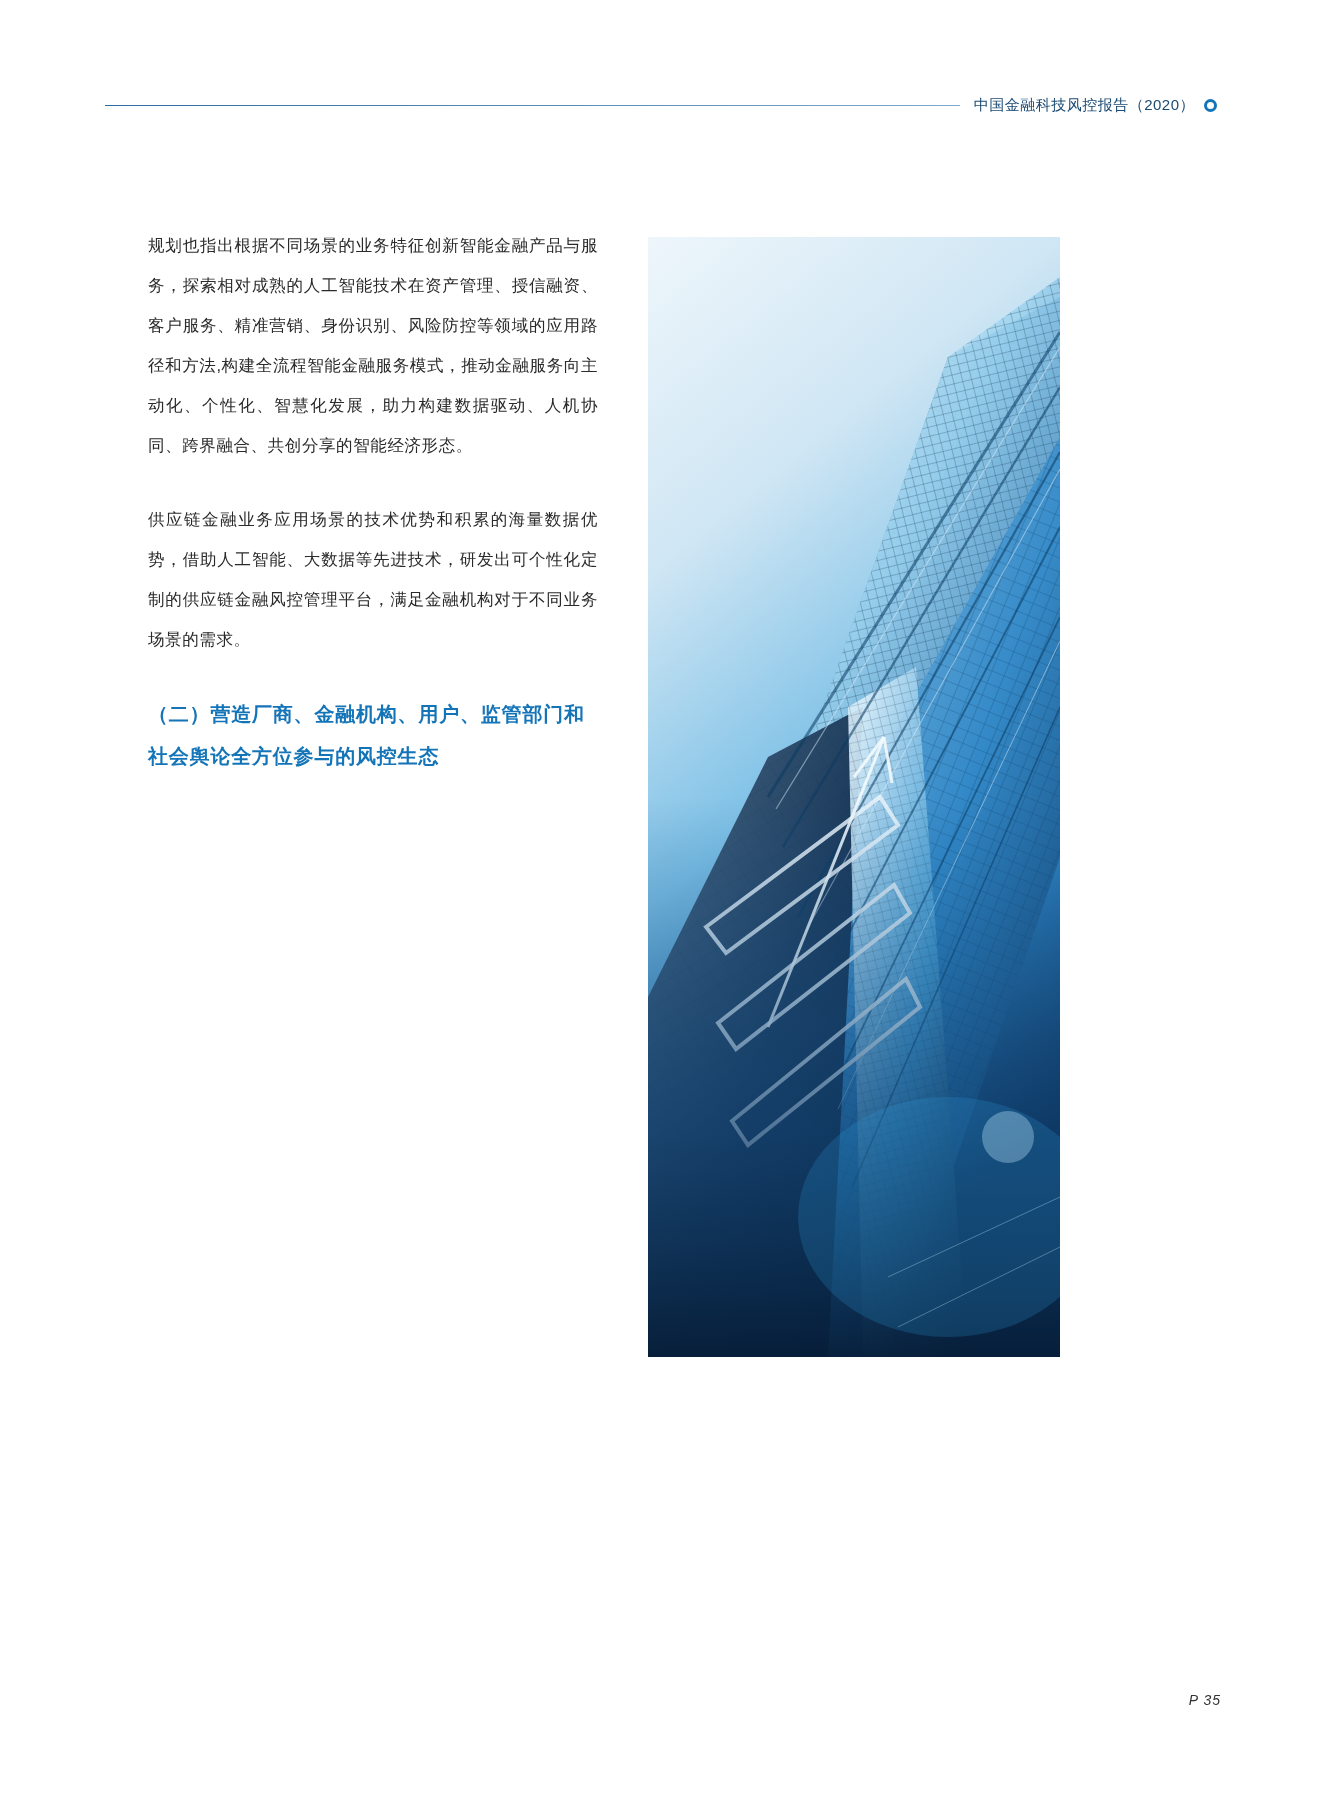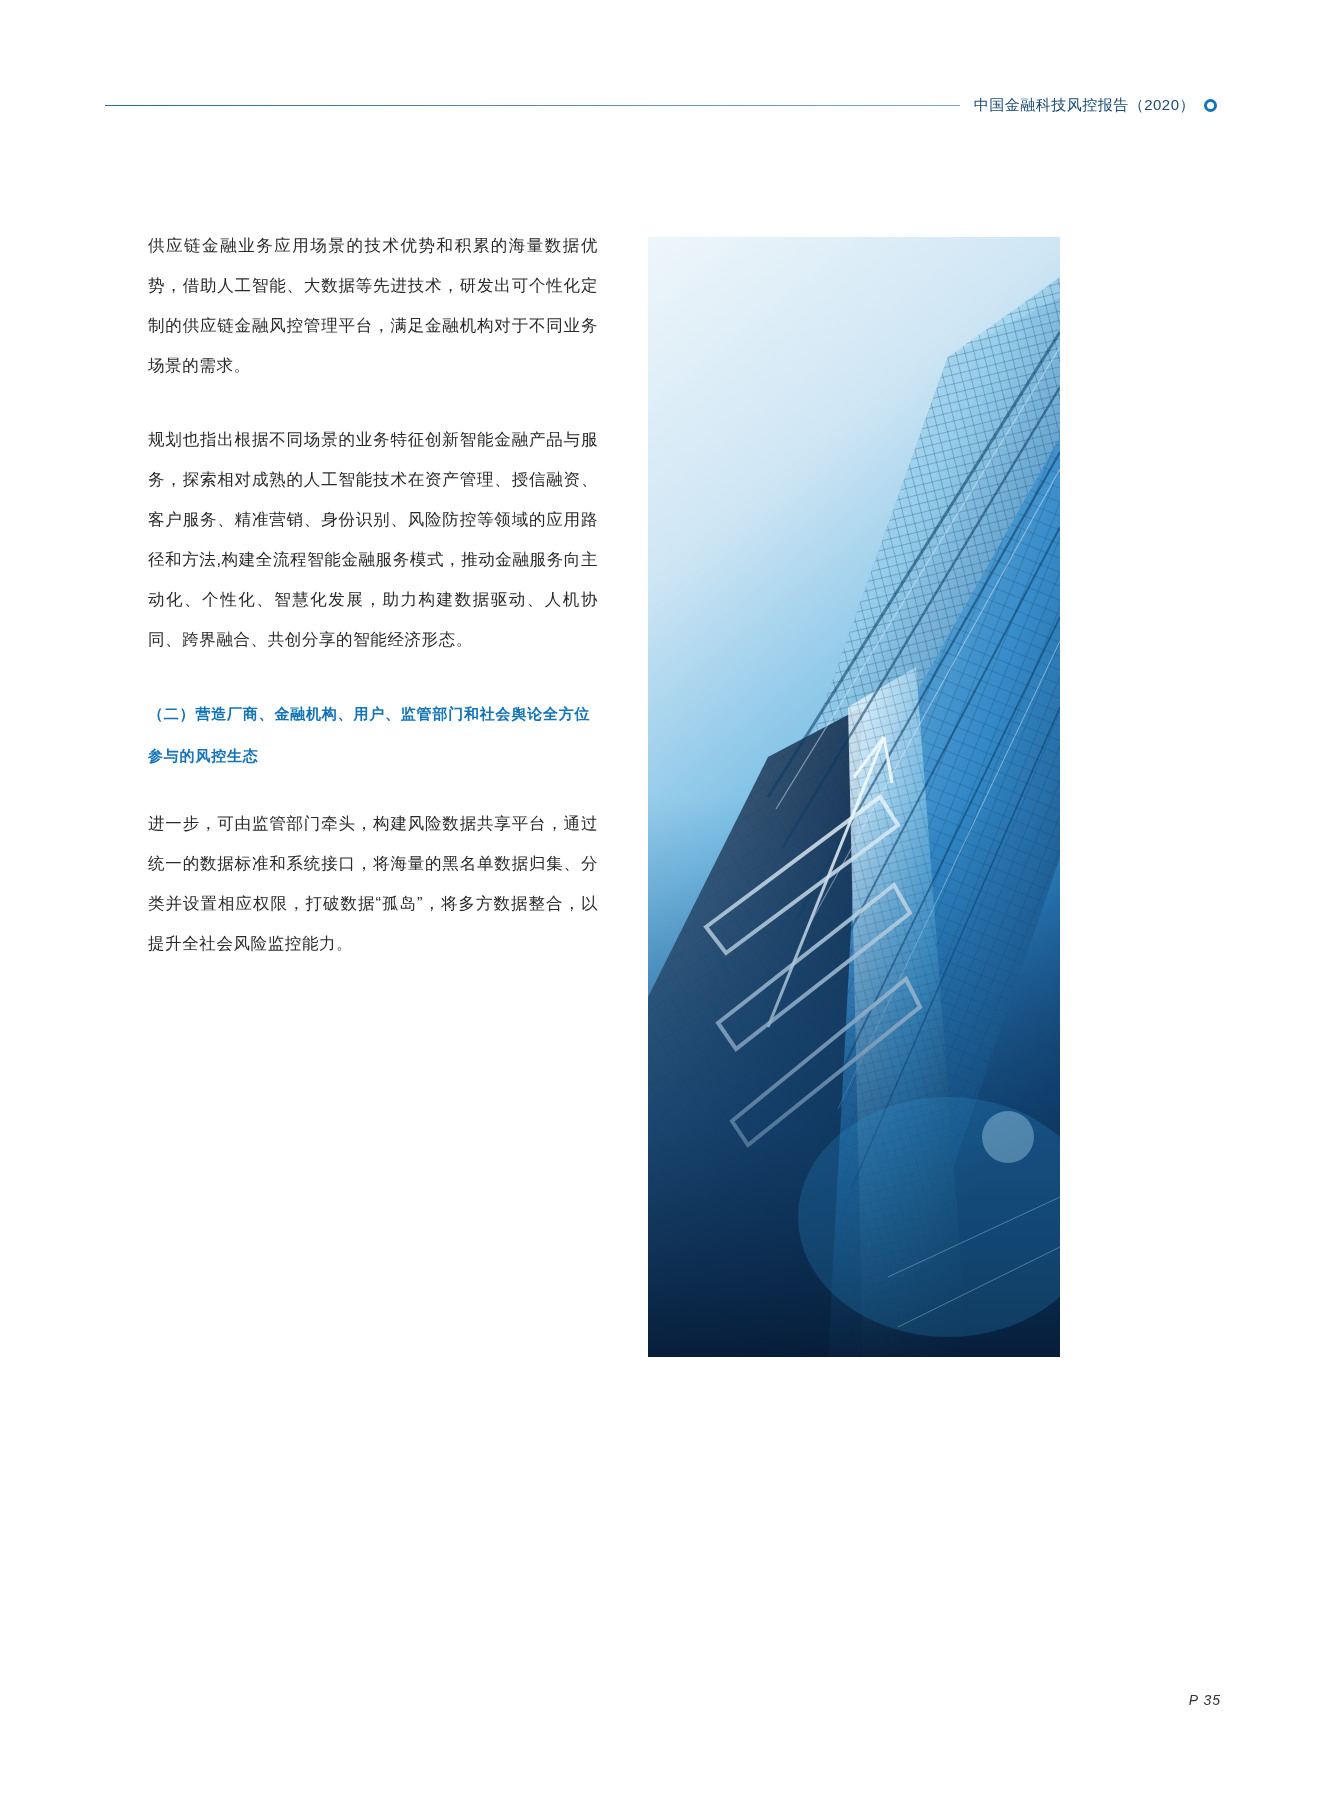--- a/index.html
+++ b/index.html
@@ -62,21 +62,21 @@
   p.body-text {
     margin: 0 0 34px 0;
     font-size: 16.5px;
     line-height: 40px;
     color: #2a2a2a;
     text-align: justify;
     letter-spacing: 0.6px;
   }
   h2.section-heading {
     margin: 14px 0 26px 0;
-    font-size: 15px;
+    font-size: 20px;
     line-height: 42px;
     color: #1474b8;
     font-weight: bold;
     letter-spacing: 0.8px;
   }
 
   
   .photo {
     position: absolute;
     top: 12px;
@@ -104,26 +104,25 @@
 
 <div class="page-header">
   <div class="header-rule"></div>
   <div class="header-title">中国金融科技风控报告（2020）</div>
   <div class="header-dot"></div>
 </div>
 
 <div class="content">
 
   <div class="text-col">
+    <p class="body-text">规划也指出根据不同场景的业务特征创新智能金融产品与服务，探索相对成熟的人工智能技术在资产管理、授信融资、客户服务、精准营销、身份识别、风险防控等领域的应用路径和方法,构建全流程智能金融服务模式，推动金融服务向主动化、个性化、智慧化发展，助力构建数据驱动、人机协同、跨界融合、共创分享的智能经济形态。</p>
     <p class="body-text">供应链金融业务应用场景的技术优势和积累的海量数据优势，借助人工智能、大数据等先进技术，研发出可个性化定制的供应链金融风控管理平台，满足金融机构对于不同业务场景的需求。</p>
-    <p class="body-text">规划也指出根据不同场景的业务特征创新智能金融产品与服务，探索相对成熟的人工智能技术在资产管理、授信融资、客户服务、精准营销、身份识别、风险防控等领域的应用路径和方法,构建全流程智能金融服务模式，推动金融服务向主动化、个性化、智慧化发展，助力构建数据驱动、人机协同、跨界融合、共创分享的智能经济形态。</p>
 
     <h2 class="section-heading">（二）营造厂商、金融机构、用户、监管部门和社会舆论全方位参与的风控生态</h2>
 
-    <p class="body-text">进一步，可由监管部门牵头，构建风险数据共享平台，通过统一的数据标准和系统接口，将海量的黑名单数据归集、分类并设置相应权限，打破数据“孤岛”，将多方数据整合，以提升全社会风险监控能力。</p>
   </div>
 
   <div class="photo">
     <svg width="412" height="1120" viewBox="0 0 412 1120" xmlns="http://www.w3.org/2000/svg" aria-hidden="true">
       <defs>
         <linearGradient id="sky" x1="0" y1="0" x2="0.3" y2="1">
           <stop offset="0%" stop-color="#eef6fb"></stop>
           <stop offset="28%" stop-color="#cfe6f4"></stop>
           <stop offset="55%" stop-color="#7cc0e6"></stop>
           <stop offset="78%" stop-color="#2b7fc0"></stop>

